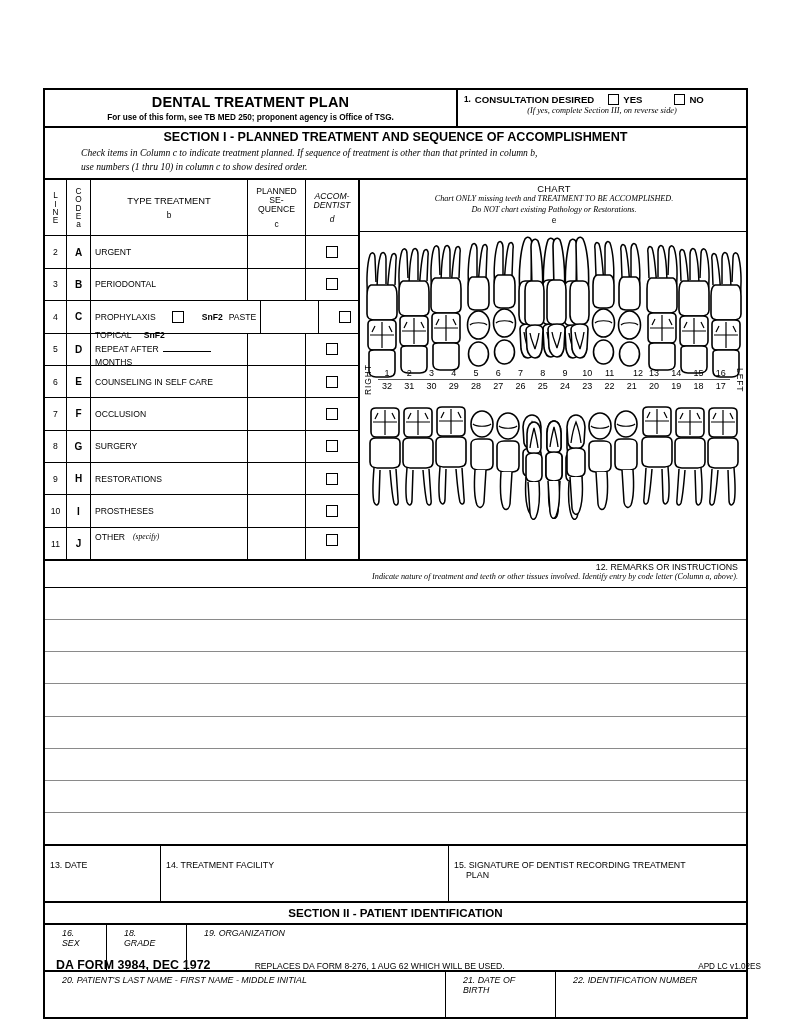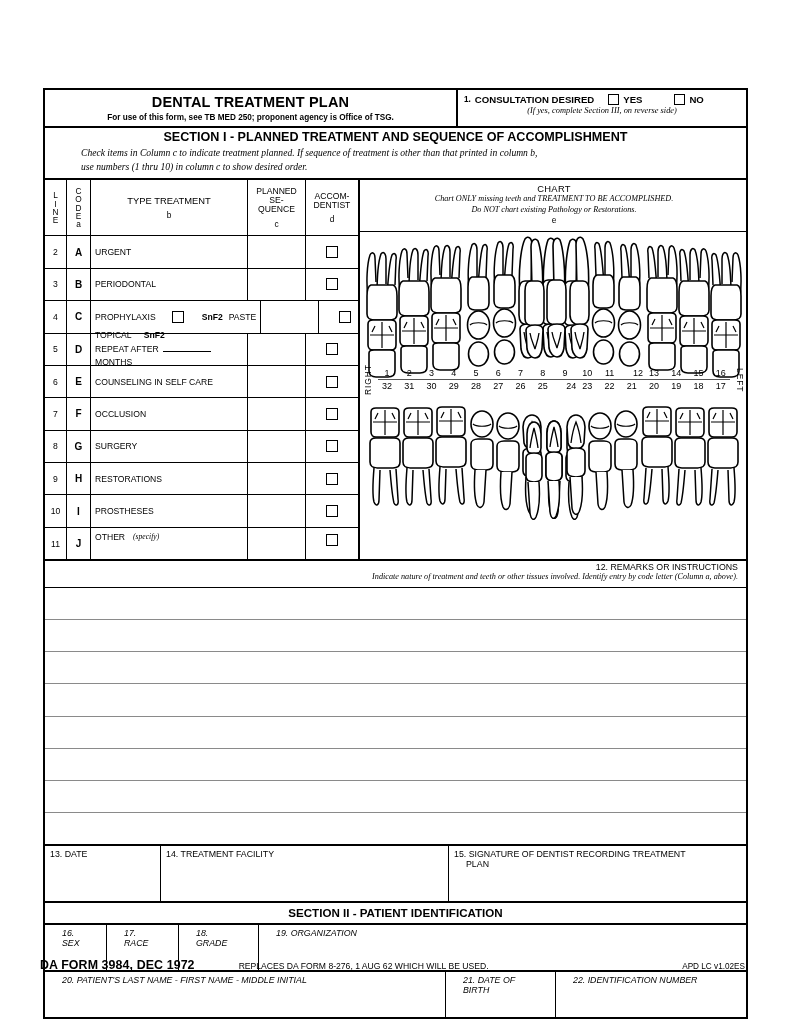--- a/index.html
+++ b/index.html
@@ -52,21 +52,21 @@
   .rightcol{flex:1 1 auto;display:flex;flex-direction:column;}
 
   
   .thead{display:flex;height:55px;}
   .th{box-sizing:border-box;display:flex;flex-direction:column;justify-content:center;align-items:center;
       font-size:8.6px;line-height:1.07;text-align:center;padding:2px 1px;}
   .c-line{width:22px;flex:0 0 22px;}
   .c-code{width:24px;flex:0 0 24px;}
   .c-type{flex:1 1 auto;}
   .c-seq{width:58px;flex:0 0 58px;}
-  .c-acc{width:52px;flex:0 0 52px;}
+  .c-acc{width:52px;flex:0 0 52px;font-style:italic;}
   .vstack{display:flex;flex-direction:column;line-height:1.0;font-size:8.3px;}
   .colletter{font-size:8.4px;margin-top:5px;}
 
   
   .trow{display:flex;height:31.4px;}
   .td{box-sizing:border-box;display:flex;align-items:center;font-size:8.6px;padding:0 4px;}
   .td.codecell{justify-content:center;font-weight:bold;font-size:10px;}
   .td.linecell{justify-content:center;font-size:8.6px;}
   .td.acccell{justify-content:center;}
   .cbox2{display:inline-block;width:10px;height:10px;border:1.1px solid #000;background:#fff;}
@@ -83,21 +83,21 @@
 
   
   .remhead{padding:1px 8px 4px 0;text-align:right;}
   .remhead .rt{font-size:8.8px;}
   .remhead .rn{font-size:8.2px;line-height:1.3;}
   .remline{height:31.2px;border-bottom:1px solid #8a8a8a;}
   .remline.last{border-bottom:2px solid #000;}
 
   
   .sigrow{display:flex;height:55px;}
-  .sigcell{box-sizing:border-box;padding:3px 5px;font-size:8.8px;}
+  .sigcell{box-sizing:border-box;padding:14px 5px;font-size:8.8px;}
   .sig-date{width:116px;flex:0 0 116px;}
   .sig-fac{width:288px;flex:0 0 288px;}
   .sig-dent{flex:1 1 auto;}
   .sig-dent .l2{padding-left:12px;}
 
   
   .secII{padding:3px 0 4px 0;text-align:center;font-size:11.6px;font-weight:bold;}
 
   .idrow{display:flex;height:45px;}
   .idcell{box-sizing:border-box;padding:3px 17px;font-size:8.8px;font-style:italic;}
@@ -105,21 +105,21 @@
   .id-race{width:72px;flex:0 0 72px;}
   .id-grade{width:80px;flex:0 0 80px;}
   .id-org{flex:1 1 auto;}
 
   .namerow{display:flex;height:45px;}
   .nm-name{flex:1 1 auto;}
   .nm-dob{width:110px;flex:0 0 110px;}
   .nm-id{width:190px;flex:0 0 190px;}
 
   
-  .footer{position:absolute;left:40px;top:958px;width:705px;display:flex;align-items:baseline;}
+  .footer{position:absolute;left:56px;top:958px;width:705px;display:flex;align-items:baseline;}
   .f-form{font-size:12.4px;font-weight:bold;letter-spacing:.1px;}
   .f-rep{font-size:8.6px;margin-left:44px;}
   .f-apd{font-size:8.2px;margin-left:auto;}
 
   
   .vlabel{
     font-size:8.4px;letter-spacing:1px;
     writing-mode:vertical-rl;
     transform:rotate(180deg);
     line-height:1;
@@ -471,21 +471,21 @@
               <div style="border-bottom:1px solid #555;margin:1px 2px;"></div>
               <div class="numbers">
                 <span style="flex:1;text-align:center">32</span>
                 <span style="flex:1;text-align:center">31</span>
                 <span style="flex:1;text-align:center">30</span>
                 <span style="flex:1;text-align:center">29</span>
                 <span style="flex:1;text-align:center">28</span>
                 <span style="flex:1;text-align:center">27</span>
                 <span style="flex:1;text-align:center">26</span>
                 <span style="flex:1;text-align:center">25</span>
-                <span style="flex:1;text-align:right">24</span>
+                <span style="flex:1;text-align:center">24</span>
                 <span style="flex:1;text-align:center">23</span>
                 <span style="flex:1;text-align:center">22</span>
                 <span style="flex:1;text-align:center">21</span>
                 <span style="flex:1;text-align:center">20</span>
                 <span style="flex:1;text-align:center">19</span>
                 <span style="flex:1;text-align:center">18</span>
                 <span style="flex:1;text-align:center">17</span>
               </div>
             </div>
             <div style="width:16px;display:flex;justify-content:center;">
@@ -528,24 +528,20 @@
 
     <div class="secII bdr-b2">
       <span>SECTION II - PATIENT IDENTIFICATION</span>
     </div>
 
     <div class="idrow bdr-b2">
       <div class="idcell id-sex bdr-r">
         <div>16. SEX</div>
         <div></div>
       </div>
-      <div class="idcell id-race bdr-r">
-        <div>17. RACE</div>
-        <div></div>
-      </div>
       <div class="idcell id-grade bdr-r">
         <div>18. GRADE</div>
         <div></div>
       </div>
       <div class="idcell id-org">
         <div>19. ORGANIZATION</div>
         <div></div>
       </div>
     </div>
 

